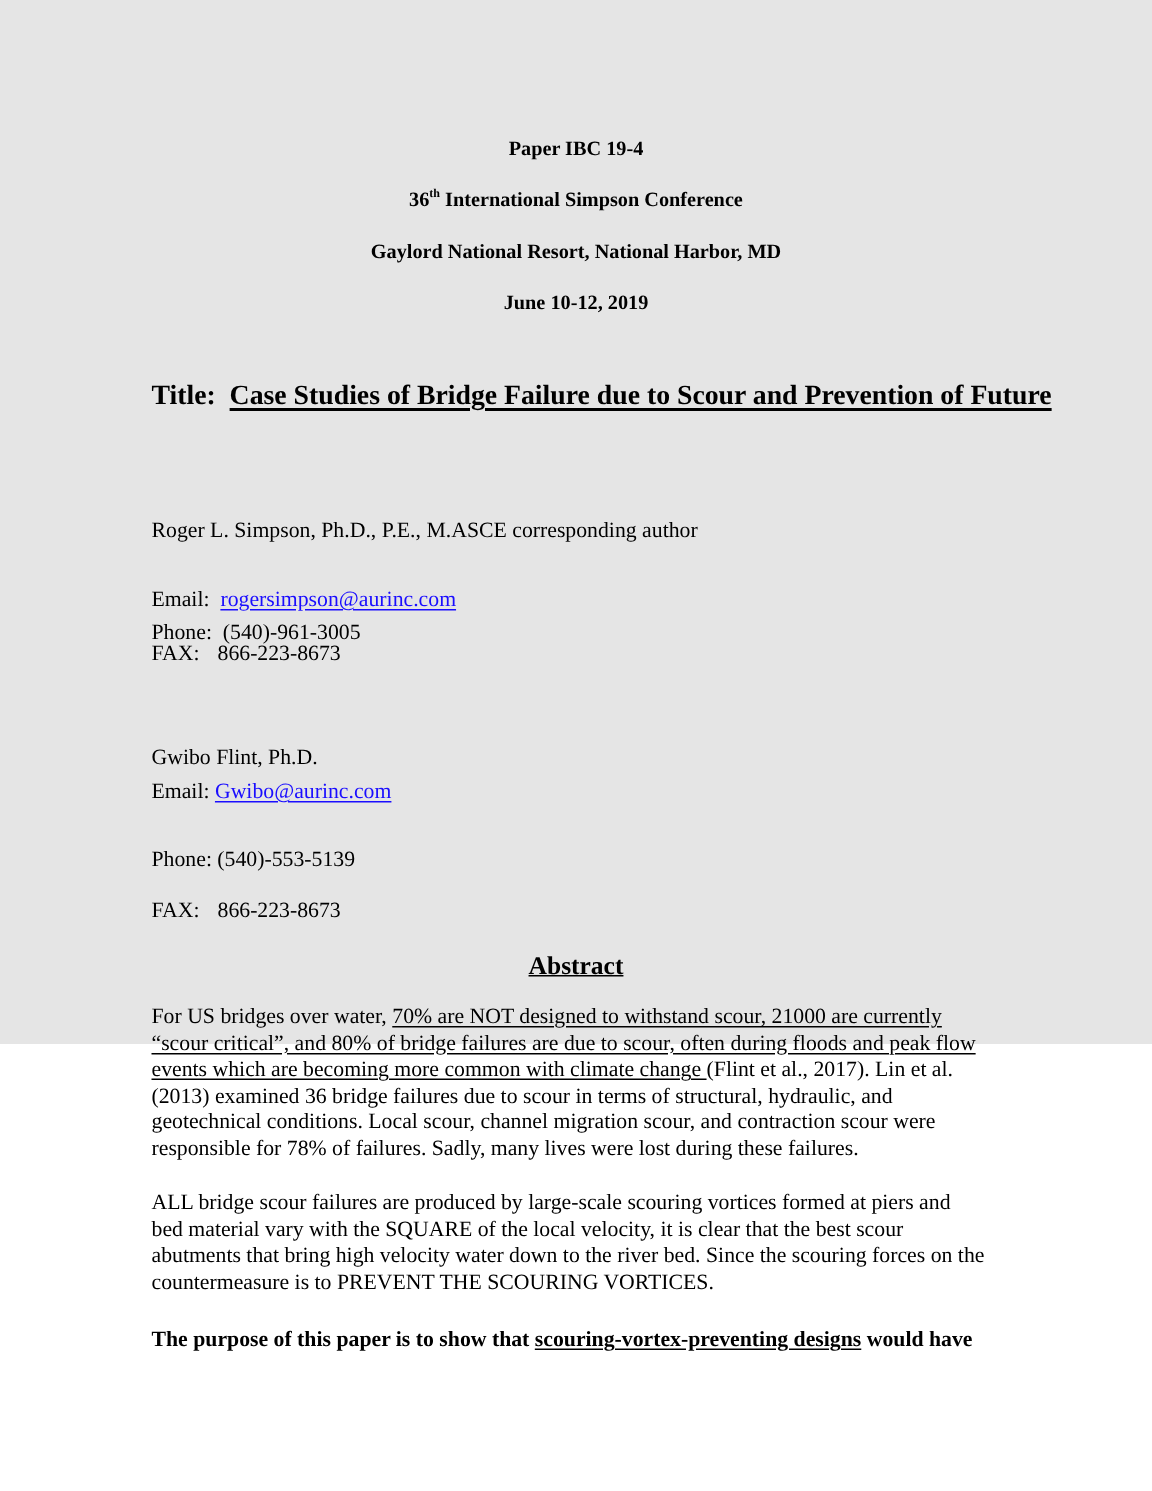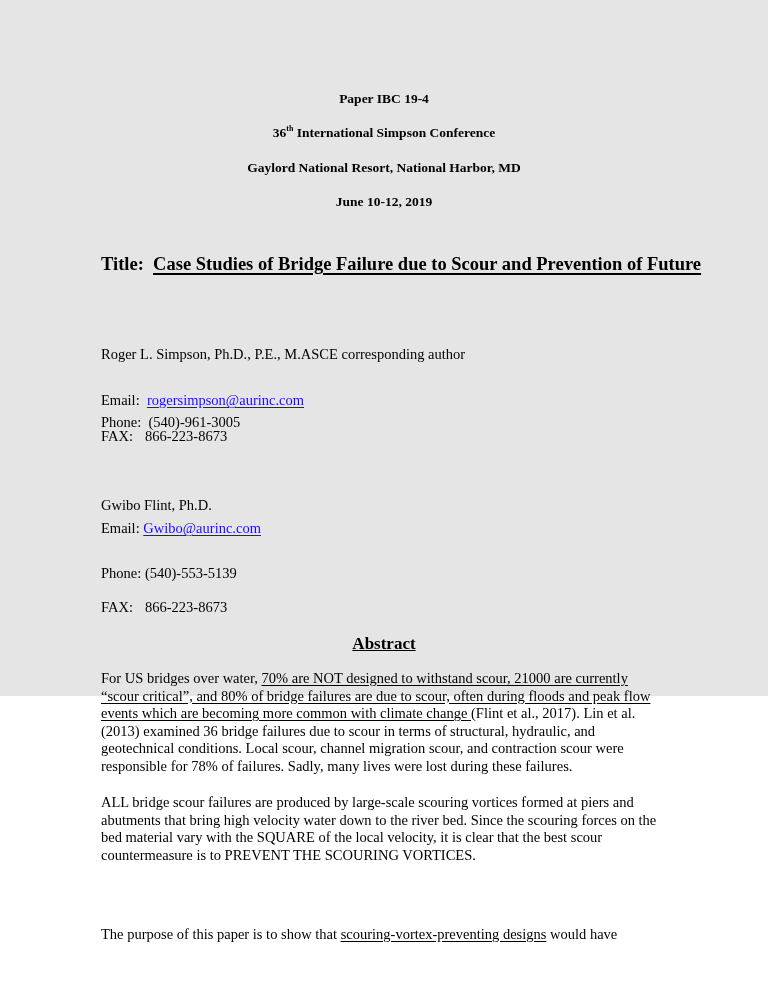--- a/index.html
+++ b/index.html
@@ -135,22 +135,22 @@
     <span class="row"><span>For US bridges over water, </span><span class="ul">70% are NOT designed to withstand scour, 21000 are currently</span></span>
     <span class="row ul">“scour critical”, and 80% of bridge failures are due to scour, often during floods and peak flow</span>
     <span class="row"><span class="ul">events which are becoming more common with climate change </span><span>(Flint et al., 2017). Lin et al.</span></span>
     <span class="row">(2013) examined 36 bridge failures due to scour in terms of structural, hydraulic, and</span>
     <span class="row">geotechnical conditions. Local scour, channel migration scour, and contraction scour were</span>
     <span class="row">responsible for 78% of failures. Sadly, many lives were lost during these failures.</span>
   </div>
 
   <div class="para" style="top:794px;">
     <span class="row">ALL bridge scour failures are produced by large-scale scouring vortices formed at piers and</span>
+    <span class="row">bed material vary with the SQUARE of the local velocity, it is clear that the best scour</span>
     <span class="row">abutments that bring high velocity water down to the river bed. Since the scouring forces on the</span>
-    <span class="row">bed material vary with the SQUARE of the local velocity, it is clear that the best scour</span>
     <span class="row">countermeasure is to PREVENT THE SCOURING VORTICES.</span>
   </div>
 
-  <div class="para" style="top:926px;">
+  <div class="para" style="top:885px;font-weight:bold;">
     <span class="row"><span>The purpose of this paper is to show that </span><span class="ul">scouring-vortex-preventing designs</span><span> would have</span></span>
   </div>
 
 </div>
 
 </body></html>

